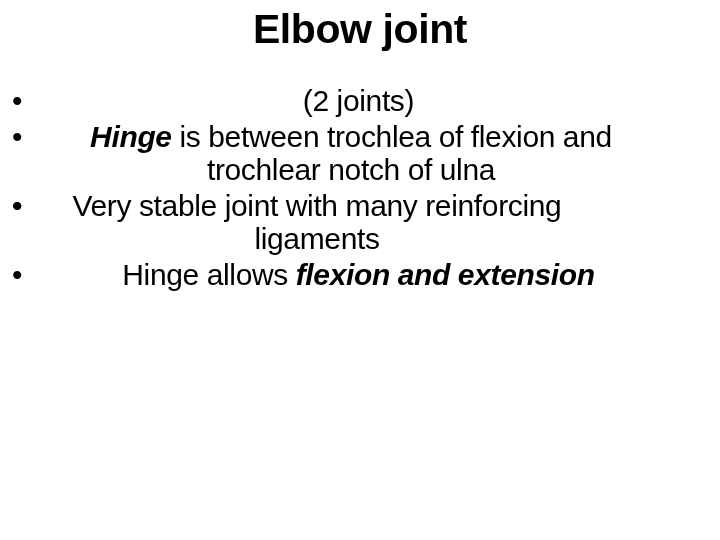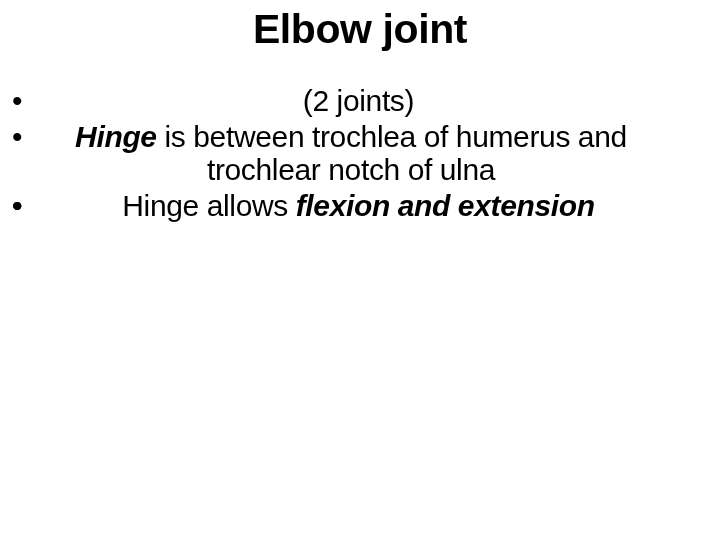--- a/index.html
+++ b/index.html
@@ -87,29 +87,30 @@
 
   <div id="bullet-list">
 
     <div class="bullet-row">
       <span class="bullet-marker">•</span>
       <span class="bullet-text"><span>(2 joints)</span></span>
     </div>
 
     <div class="bullet-row">
       <span class="bullet-marker">•</span>
-      <span class="bullet-text wrap-w2"><span class="b">Hinge</span><span> is between trochlea of humerus and trochlear notch of ulna</span></span>
+      <span class="bullet-text wrap-w2"><span class="b">Hinge</span><span> is between trochlea of flexion and trochlear notch of ulna</span></span>
     </div>
 
     <div class="bullet-row">
       <span class="bullet-marker">•</span>
     </div>
 
     <div class="bullet-row">
       <span class="bullet-marker">•</span>
+      <span class="bullet-text wrap-w4"><span>Very stable joint with many reinforcing ligaments</span></span>
     </div>
 
     <div class="bullet-row">
       <span class="bullet-marker">•</span>
       <span class="bullet-text"><span>Hinge allows </span><span class="b">flexion and extension</span></span>
     </div>
 
   </div>
 </div>
 

